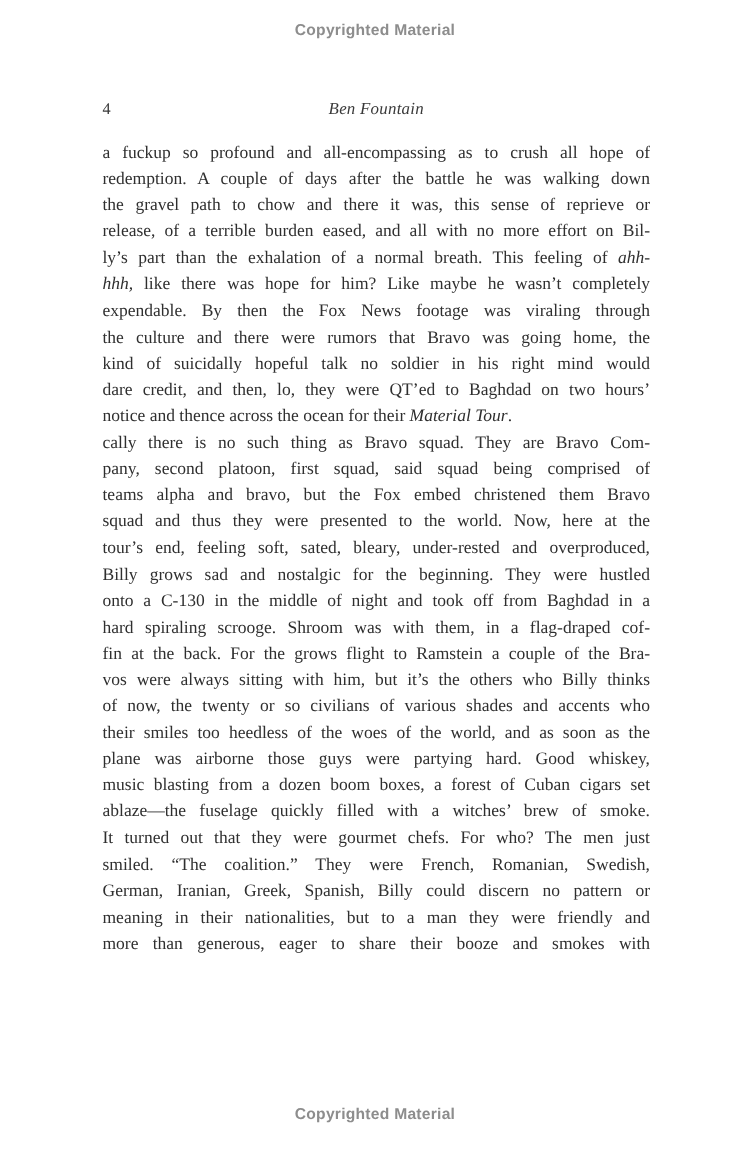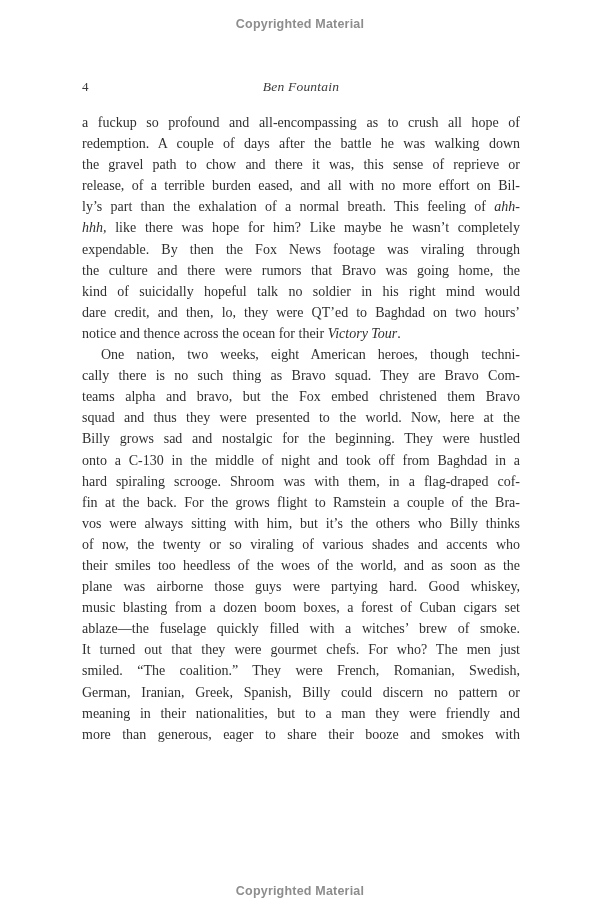--- a/index.html
+++ b/index.html
@@ -67,31 +67,32 @@
       <div class="line"><span>a fuckup so profound and all-encompassing as to crush all hope of</span></div>
       <div class="line"><span>redemption. A couple of days after the battle he was walking down</span></div>
       <div class="line"><span>the gravel path to chow and there it was, this sense of reprieve or</span></div>
       <div class="line"><span>release, of a terrible burden eased, and all with no more effort on Bil-</span></div>
       <div class="line"><span>ly’s part than the exhalation of a normal breath. This feeling of </span><span class="it">ahh-</span></div>
       <div class="line"><span class="it">hhh,</span><span> like there was hope for him? Like maybe he wasn’t completely</span></div>
       <div class="line"><span>expendable. By then the Fox News footage was viraling through</span></div>
       <div class="line"><span>the culture and there were rumors that Bravo was going home, the</span></div>
       <div class="line"><span>kind of suicidally hopeful talk no soldier in his right mind would</span></div>
       <div class="line"><span>dare credit, and then, lo, they were QT’ed to Baghdad on two hours’</span></div>
-      <div class="line pend"><span>notice and thence across the ocean for their </span><span class="it">Victory Tour</span><span>.</span></div>
-      <div class="line indent"><span>One nation, two weeks, eight American heroes, though techni-</span></div>
+      <div class="line pend"><span>notice and thence across the ocean for their </span><span class="it">Material Tour</span><span>.</span></div>
       <div class="line"><span>cally there is no such thing as Bravo squad. They are Bravo Com-</span></div>
+      <div class="line"><span>pany, second platoon, first squad, said squad being comprised of</span></div>
       <div class="line"><span>teams alpha and bravo, but the Fox embed christened them Bravo</span></div>
       <div class="line"><span>squad and thus they were presented to the world. Now, here at the</span></div>
+      <div class="line"><span>tour’s end, feeling soft, sated, bleary, under-rested and overproduced,</span></div>
       <div class="line"><span>Billy grows sad and nostalgic for the beginning. They were hustled</span></div>
       <div class="line"><span>onto a C-130 in the middle of night and took off from Baghdad in a</span></div>
       <div class="line"><span>hard spiraling scrooge. Shroom was with them, in a flag-draped cof-</span></div>
       <div class="line"><span>fin at the back. For the grows flight to Ramstein a couple of the Bra-</span></div>
       <div class="line"><span>vos were always sitting with him, but it’s the others who Billy thinks</span></div>
-      <div class="line"><span>of now, the twenty or so viraling of various shades and accents who</span></div>
+      <div class="line"><span>of now, the twenty or so civilians of various shades and accents who</span></div>
       <div class="line"><span>their smiles too heedless of the woes of the world, and as soon as the</span></div>
       <div class="line"><span>plane was airborne those guys were partying hard. Good whiskey,</span></div>
       <div class="line"><span>music blasting from a dozen boom boxes, a forest of Cuban cigars set</span></div>
       <div class="line"><span>ablaze—the fuselage quickly filled with a witches’ brew of smoke.</span></div>
       <div class="line"><span>It turned out that they were gourmet chefs. For who? The men just</span></div>
       <div class="line"><span>smiled. “The coalition.” They were French, Romanian, Swedish,</span></div>
       <div class="line"><span>German, Iranian, Greek, Spanish, Billy could discern no pattern or</span></div>
       <div class="line"><span>meaning in their nationalities, but to a man they were friendly and</span></div>
       <div class="line"><span>more than generous, eager to share their booze and smokes with</span></div>
     </div>

